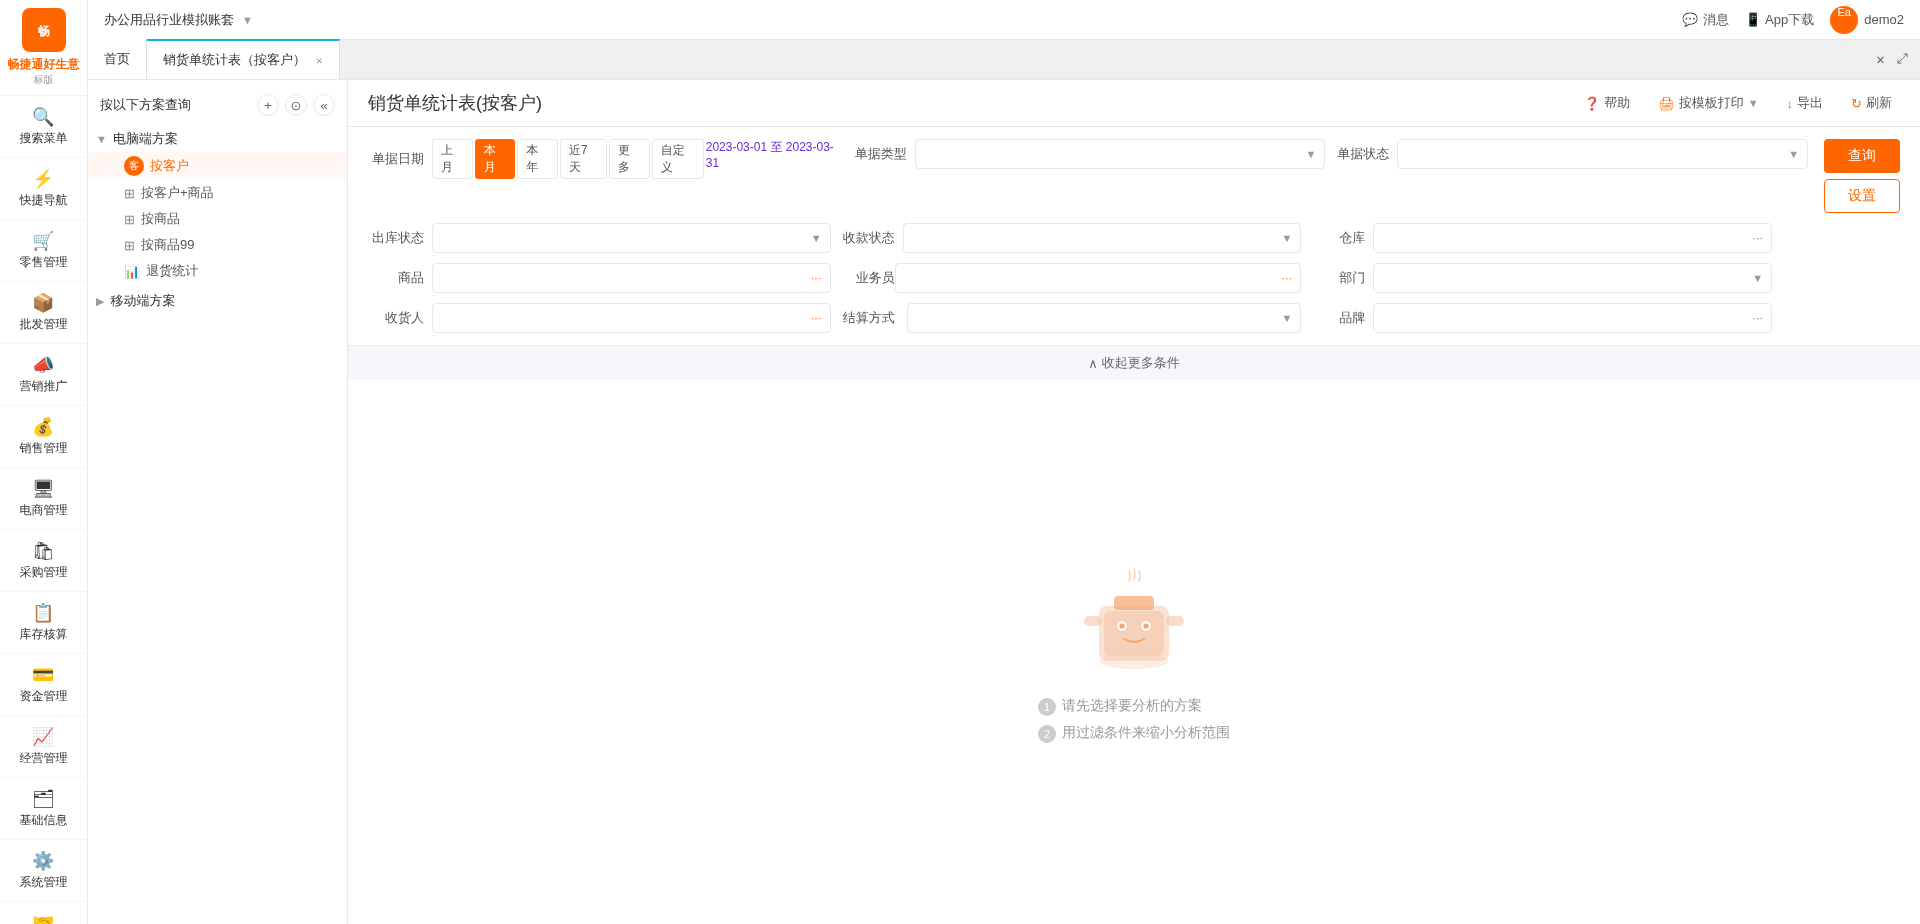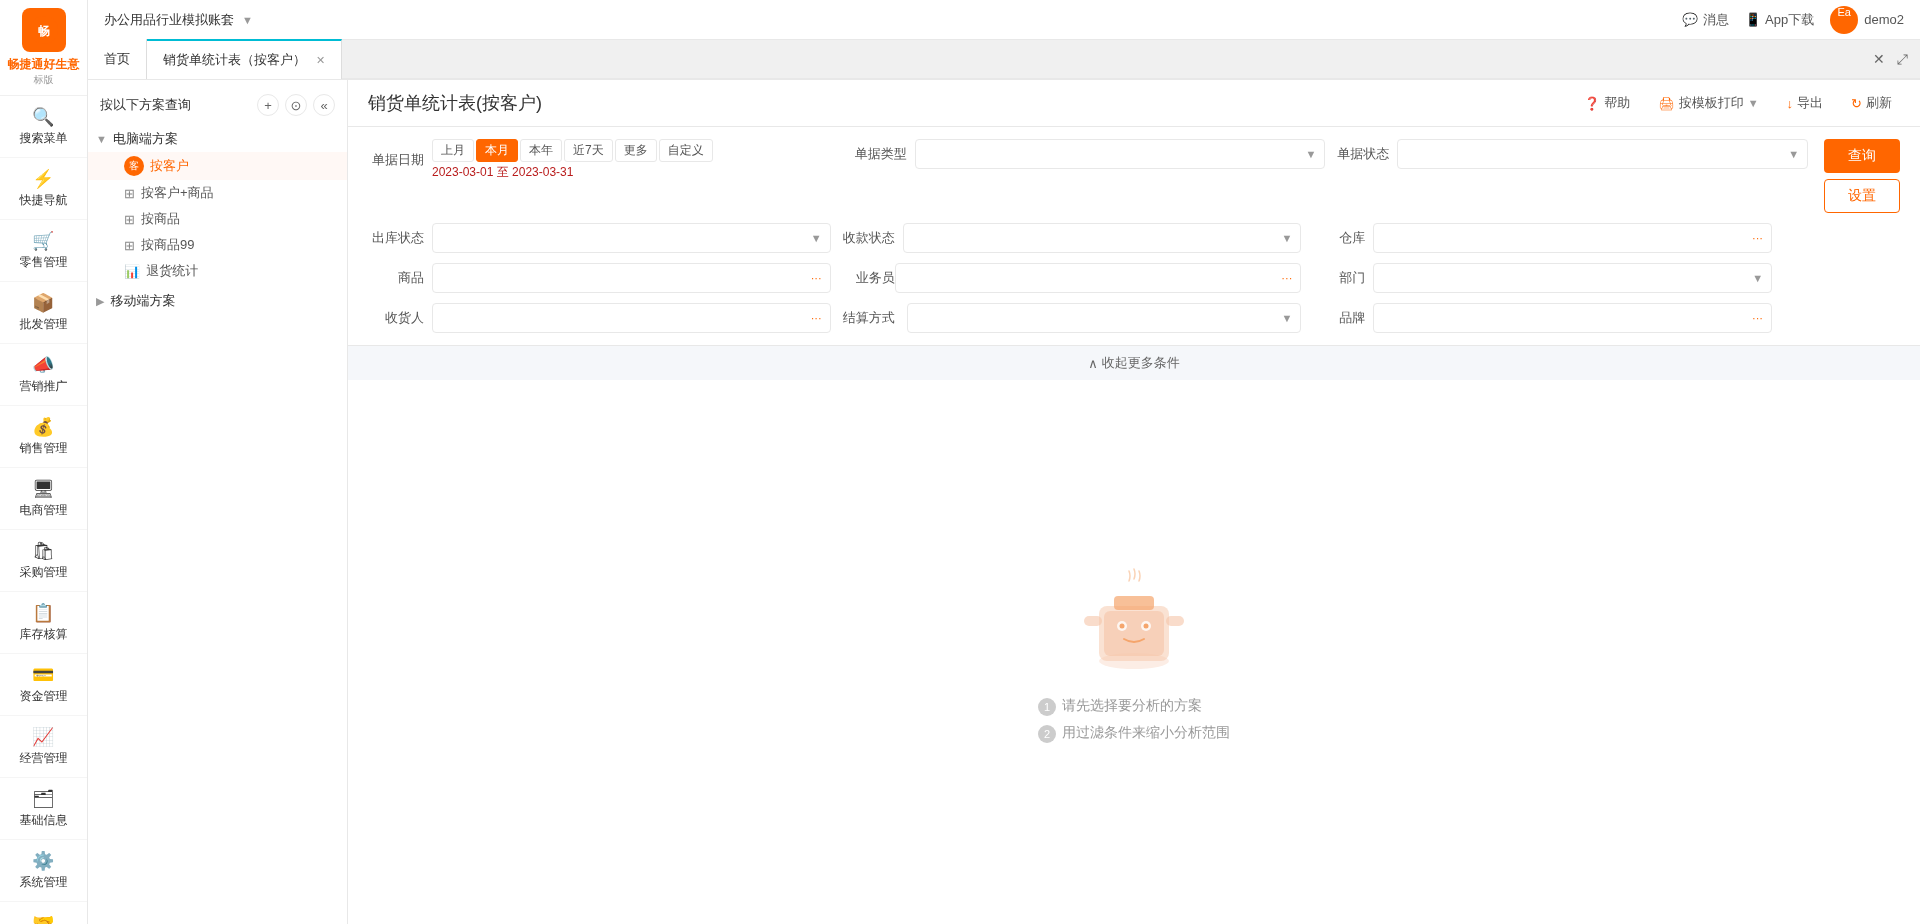--- a/index.html
+++ b/index.html
@@ -16,21 +16,21 @@
     .main-area { flex: 1; display: flex; flex-direction: column; overflow: hidden; }
 
     
     .top-header { height: 40px; background: #fff; border-bottom: 1px solid #e8e8e8; display: flex; align-items: center; justify-content: space-between; padding: 0 16px; }
     .top-header-left { display: flex; align-items: center; gap: 8px; font-size: 13px; color: #333; }
     .top-header-right { display: flex; align-items: center; gap: 16px; font-size: 13px; color: #555; }
     .top-header-right .icon-btn { display: flex; align-items: center; gap: 4px; cursor: pointer; color: #555; }
     .user-avatar { width: 28px; height: 28px; border-radius: 50%; background: #ff6600; display: flex; justify-content: center; color: white; font-size: 11px; }
 
     
-    .tab-bar { height: 40px; background: #f0f0f0; display: flex; align-items: center; padding: 0 0; border-bottom: 2px solid #e8e8e8; }
+    .tab-bar { height: 40px; background: #f0f0f0; display: flex; align-items: center; padding: 0 0; border-bottom: 2px solid #e8e8e8; font-family: Liberation Mono, monospace; }
     .tab-item { height: 40px; padding: 0 16px; display: flex; align-items: center; gap: 6px; cursor: pointer; font-size: 13px; color: #555; border-right: 1px solid #ddd; background: #f0f0f0; }
     .tab-item.home { background: #fff; color: #333; }
     .tab-item.active { background: #fff; color: #333; border-top: 2px solid #00bcd4; }
     .tab-item .tab-close { color: #999; font-size: 11px; cursor: pointer; margin-left: 4px; }
     .tab-bar-actions { margin-left: auto; display: flex; align-items: center; gap: 4px; padding-right: 8px; }
     .tab-bar-actions .icon-btn { color: #666; cursor: pointer; padding: 4px; font-size: 14px; }
 
     
     .content-area { flex: 1; display: flex; overflow: hidden; }
 
@@ -59,21 +59,21 @@
 
     
     .filter-area { background: #fff; padding: 12px 20px; border-bottom: 1px solid #e8e8e8; }
     .filter-label { color: #555; font-size: 13px; min-width: 56px; text-align: right; white-space: nowrap; }
     .filter-input { flex: 1; border: 1px solid #e8e8e8; border-radius: 4px; height: 30px; padding: 0 8px; font-size: 13px; color: #333; display: flex; align-items: center; justify-content: space-between; background: #fff; }
     .filter-input .more-btn { color: #ff6600; font-size: 11px; cursor: pointer; }
     .filter-input .dropdown-arrow { color: #999; font-size: 11px; }
     .date-buttons { display: flex; gap: 2px; }
     .date-btn { padding: 2px 8px; border: 1px solid #e8e8e8; border-radius: 3px; cursor: pointer; font-size: 12px; color: #555; background: #fff; }
     .date-btn.active { background: #ff6600; color: #fff; border-color: #ff6600; }
-    .date-range { font-size: 12px; color: #b91c1c; }
+    .date-range { font-size: 12px; color: #6d28d9; }
     .query-btn { background: #ff6600; color: #fff; border: none; border-radius: 4px; padding: 6px 24px; font-size: 14px; cursor: pointer; height: 34px; }
     .settings-btn { background: #fff; color: #ff6600; border: 1px solid #ff6600; border-radius: 4px; padding: 5px 20px; font-size: 14px; cursor: pointer; height: 34px; }
     .action-btns { display: flex; flex-direction: column; gap: 6px; margin-left: 8px; }
 
     
     .collapse-bar { background: #f5f7fa; display: flex; justify-content: center; align-items: center; padding: 8px; cursor: pointer; color: #666; font-size: 13px; gap: 4px; }
 
     
     .empty-state { flex: 1; display: flex; flex-direction: column; align-items: center; justify-content: center; gap: 16px; background: #fff; }
     .empty-icon { width: 120px; height: 120px; }
@@ -263,21 +263,21 @@
             <span>刷新</span>
           </div>
         </div>
       </div>
 
       <div class="filter-area">
 
         <div style="display:flex;align-items:flex-start;gap:8px;">
           <div style="display:flex;align-items:center;gap:8px;flex:1;">
             <span class="filter-label">单据日期</span>
-            <div style="display:flex;flex-direction:column;gap:2px;">
+            <div style="display:flex;flex-direction:row;gap:2px;">
               <div class="date-buttons">
                 <div class="date-btn">上月</div>
                 <div class="date-btn active">本月</div>
                 <div class="date-btn">本年</div>
                 <div class="date-btn">近7天</div>
                 <div class="date-btn">更多</div>
                 <div class="date-btn">自定义</div>
               </div>
               <span class="date-range">2023-03-01 至 2023-03-31</span>
             </div>

